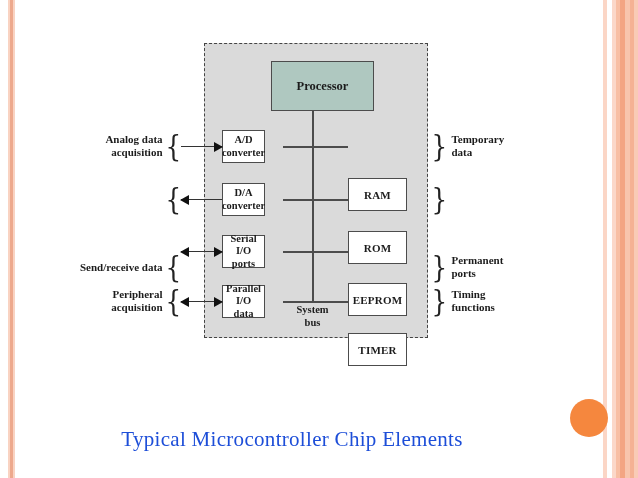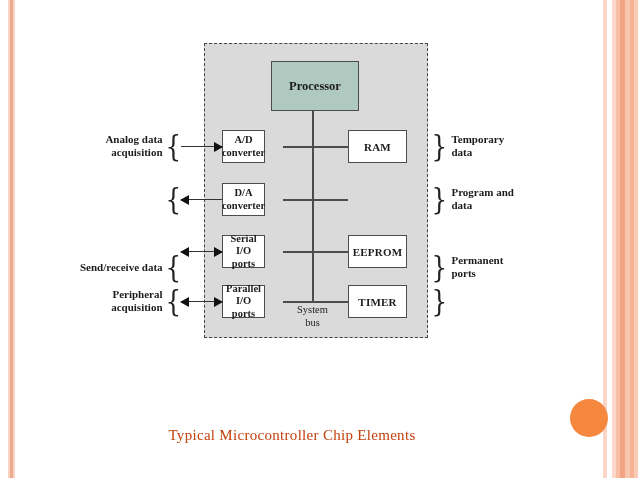--- a/index.html
+++ b/index.html
@@ -31,31 +31,31 @@
   
   .chip{
     position:absolute;left:204px;top:43px;width:224px;height:295px;
     background:#dadada;border:1px dashed #444;box-sizing:border-box;
   }
   .box{
     position:absolute;box-sizing:border-box;background:#ffffff;border:1px solid #4c4c4c;
     display:flex;align-items:center;justify-content:center;text-align:center;
     font-weight:bold;
   }
-  .processor{left:271px;top:61px;width:88px;height:50px;background:#afc8c0;font-size:12.5px;}
+  .processor{left:271px;top:61px;width:103px;height:50px;background:#afc8c0;font-size:12.5px;}
   .lbox{left:222px;width:43px;height:33px;font-size:10.5px;line-height:1.15;padding:0 18px;}
-  .rbox{left:348px;width:59px;height:33px;font-size:11px;letter-spacing:.2px;}
+  .rbox{left:348px;width:59px;height:33px;font-size:11px;letter-spacing:.2px;margin-top:48px;}
   .r1{top:130px}.r2{top:183px}.r3{top:235px}.r4{top:285px}
   
   .vbus{position:absolute;left:312px;top:111px;width:1.5px;height:191px;background:#4c4c4c;}
   .hconn{position:absolute;left:283px;width:65px;height:1.5px;background:#4c4c4c;}
   .c1{top:146px}.c2{top:199px}.c3{top:251px}.c4{top:301px}
   .sysbus{
     position:absolute;left:290px;top:304px;width:45px;text-align:center;
-    font-weight:normal;font-size:10.5px;line-height:1.2;
+    font-weight:bold;font-size:10.5px;line-height:1.2;
   }
   
   .arrow{position:absolute;left:181px;width:41px;height:10px;}
   .a1{top:141.5px}.a2{top:194.5px}.a3{top:246.5px}.a4{top:296.5px}
   .arrow .shaft{position:absolute;left:0;top:4.4px;width:100%;height:1.2px;background:#333;}
   .arrow .head-r{position:absolute;right:-1px;top:0;width:0;height:0;
     border-top:5px solid transparent;border-bottom:5px solid transparent;border-left:9px solid #111;}
   .arrow .head-l{position:absolute;left:-1px;top:0;width:0;height:0;
     border-top:5px solid transparent;border-bottom:5px solid transparent;border-right:9px solid #111;}
   
@@ -63,21 +63,21 @@
     font-weight:bold;font-size:11px;line-height:1.18;}
   .lab-left{left:56px;width:126px;justify-content:flex-end;text-align:right;gap:1px;}
   .lab-right{left:430px;width:90px;justify-content:flex-start;text-align:left;gap:3px;}
   .t1{top:131px}.t2{top:184px}.t3{top:252px}.t4{top:286px}
   .brace{font-size:29px;font-weight:normal;line-height:28px;color:#222;
     font-family:"DejaVu Serif",serif;transform:scaleX(.85);}
   .lab-left .txt{max-width:90px;}
   .lab-right .txt{max-width:64px;}
   .caption{
     position:absolute;left:118px;top:427px;width:348px;text-align:center;
-    font-size:15px;color:#c2410c;letter-spacing:.3px;
+    font-size:21px;color:#1d4ed8;letter-spacing:.3px;
   }
 </style>
 </head>
 <body>
 
 <div class="slide">
 
   <div class="stripe-left"></div>
   <div class="stripe-right"></div>
   <div class="orange-circle"></div>
@@ -98,25 +98,28 @@
   <div class="box lbox r1">
     <span>A/D converter</span>
   </div>
   <div class="box lbox r2">
     <span>D/A converter</span>
   </div>
   <div class="box lbox r3">
     <span>Serial I/O ports</span>
   </div>
   <div class="box lbox r4">
-    <span>Parallel I/O ports</span>
+    <span>Parallel I/O data</span>
   </div>
 
   <div class="box rbox r1">
     <span>RAM</span>
+  </div>
+  <div class="box rbox r2">
+    <span>ROM</span>
   </div>
   <div class="box rbox r4">
     <span>TIMER</span>
   </div>
   <div class="box rbox r3">
     <span>EEPROM</span>
   </div>
 
   <div class="arrow a1">
     <span class="shaft"></span>
@@ -152,25 +155,25 @@
     <span class="txt">Peripheral acquisition</span>
     <span class="brace">{</span>
   </div>
 
   <div class="lab lab-right t1">
     <span class="brace">}</span>
     <span class="txt">Temporary data</span>
   </div>
   <div class="lab lab-right t2">
     <span class="brace">}</span>
-    <span class="txt">Program and data</span>
   </div>
   <div class="lab lab-right t3">
     <span class="brace">}</span>
     <span class="txt">Permanent ports</span>
   </div>
   <div class="lab lab-right t4">
     <span class="brace">}</span>
+    <span class="txt">Timing functions</span>
   </div>
 
   <div class="caption">Typical Microcontroller Chip Elements</div>
 
 </div>
 
 </body></html>

